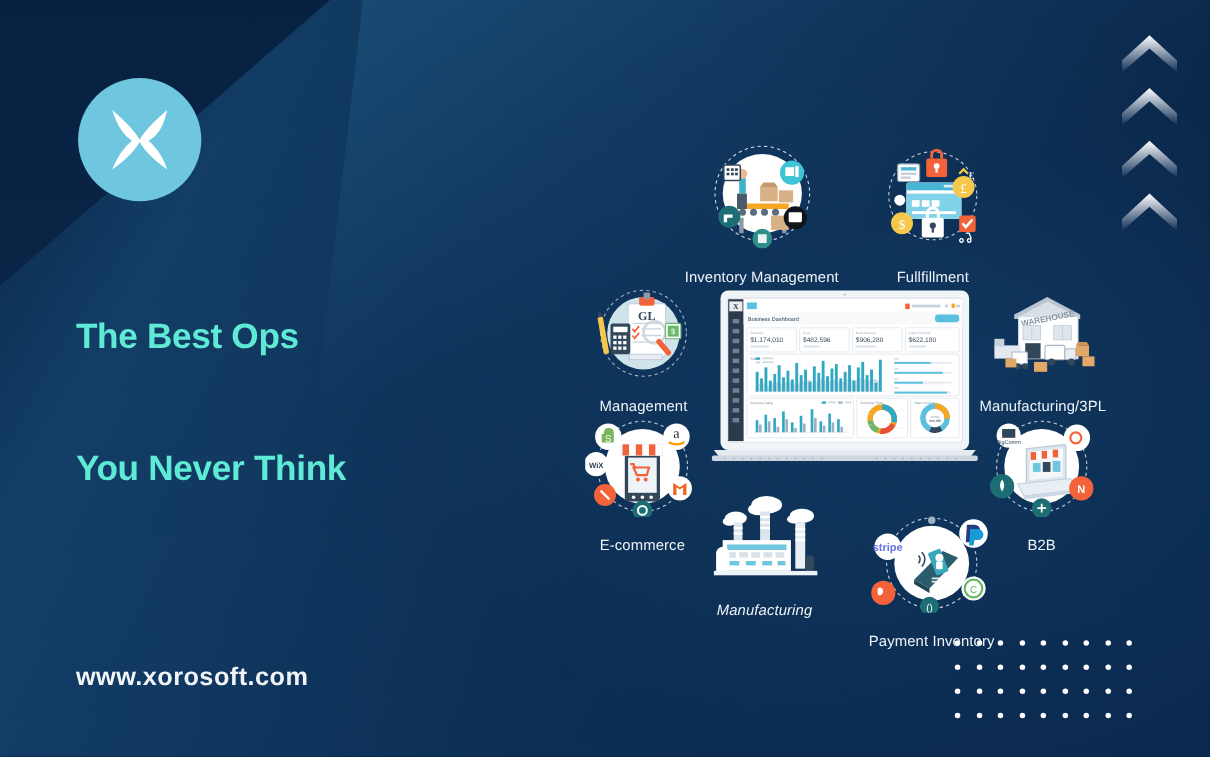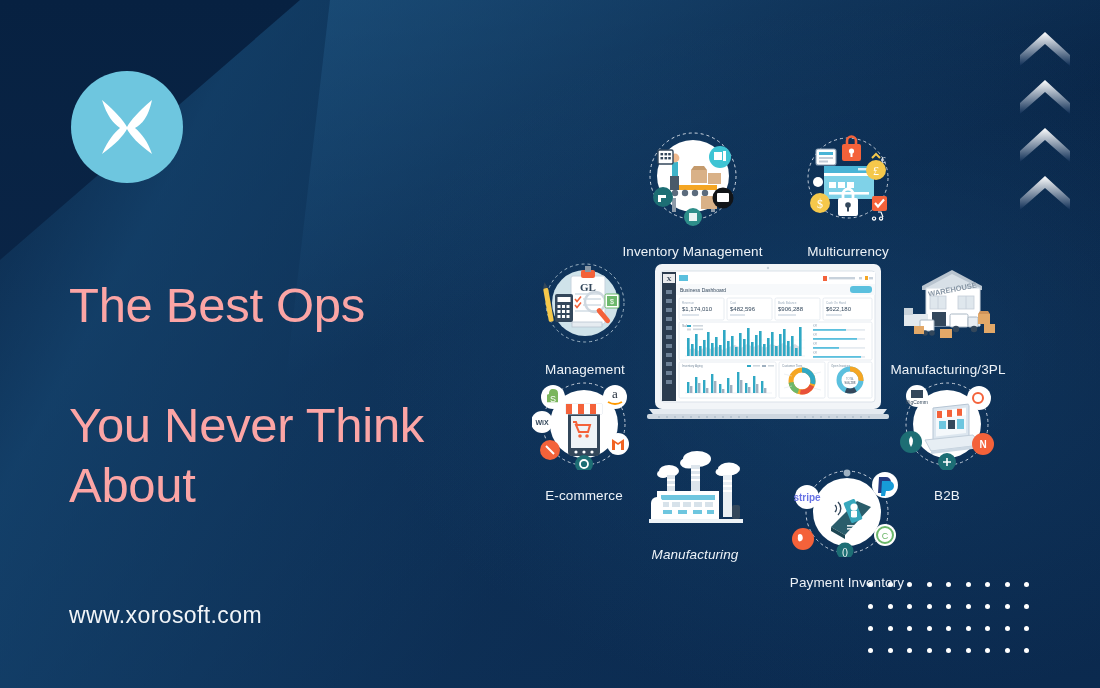--- a/index.html
+++ b/index.html
@@ -36,26 +36,26 @@
   .logo { position:absolute; left:71px; top:71px; width:112px; height:112px; }
   .logo-circle {
     width:112px; height:112px; border-radius:50%;
     background:#6ec6df;
     display:flex; align-items:center; justify-content:center;
   }
 
   
   .headline {
     position:absolute; left:69px; top:275px; width:452px;
-    color:#fca5a5; font-size:49px; line-height:60px;
-    font-weight:normal; letter-spacing:-0.3px;
+    color:#5eead4; font-size:32px; line-height:60px;
+    font-weight:bold; letter-spacing:-0.3px;
   }
   .url {
     position:absolute; left:69px; top:602px;
-    color:#f2f5f8; font-size:23px; letter-spacing:0.4px;
+    color:#f2f5f8; font-size:23px; letter-spacing:0.4px;font-weight:bold;
   }
 
   
   .chevrons { position:absolute; right:22px; top:30px; width:60px; }
   .chev { display:block; margin-bottom:10px; }
 
   
   .dotgrid {
     position:absolute; left:868px; top:582px;
     display:grid; grid-template-columns:repeat(9, 19.5px);
@@ -98,21 +98,20 @@
       <svg width="74" height="74" viewBox="0 0 74 74">
         <path d="M12 10 C26 22, 33 30, 37 37 C41 30, 48 22, 62 10 C58 28, 52 34, 45 38 C52 44, 58 52, 62 64 C48 54, 41 46, 37 39 C33 46, 26 54, 12 64 C18 50, 24 43, 30 38 C23 33, 17 26, 12 10 Z" fill="#ffffff"></path>
       </svg>
     </div>
   </div>
 
   <h1 class="headline">
     <span>The Best Ops</span><br>
     <br>
     <span>You Never Think</span><br>
-    <span>About</span>
   </h1>
 
   <div class="url">www.xorosoft.com</div>
 
   <div class="chevrons">
     <svg class="chev" width="54" height="38" viewBox="0 0 54 38">
       <defs>
           <linearGradient id="cg1" x1="0" y1="0" x2="0" y2="1">
         <stop offset="0%" stop-color="#ffffff"></stop>
             <stop offset="100%" stop-color="#0d2d55"></stop>
@@ -239,21 +238,21 @@
       <text x="80" y="43" font-size="12" font-family="Liberation Serif, serif" text-anchor="middle" fill="#ffffff">£</text>
       <path d="M76 26 l4 -4 l4 4" fill="none" stroke="#f5c84b" stroke-width="2"></path>
       <circle cx="24" cy="71" r="10" fill="#f5c84b"></circle>
       <text x="24" y="76" font-size="12" font-family="Liberation Serif, serif" text-anchor="middle" fill="#ffffff">$</text>
       <rect x="76" y="64" width="15" height="15" rx="2" fill="#f4623a"></rect>
       <path d="M79 71 l3 3.5 l6 -7" fill="none" stroke="#ffffff" stroke-width="2.2"></path>
       <text x="85" y="31" font-size="9" fill="#ffffff" font-family="Liberation Serif, serif">€</text>
       <circle cx="22" cy="50" r="5" fill="#ffffff"></circle>
       <path d="M82 80 l3 0 l2 5 m-2 0 a1.6 1.6 0 1 0 0.1 0 M78 85 a1.6 1.6 0 1 0 0.1 0" stroke="#ffffff" stroke-width="1.2" fill="none"></path>
     </svg>
-    <span class="flabel">Multicurrency</span>
+    <span class="flabel">Fullfillment</span>
   </div>
 
   <div class="feature f-acct">
     <svg class="art" width="100" height="86" viewBox="0 0 100 86">
       <circle cx="50" cy="45" r="33" fill="#cfe3ea"></circle>
       <circle cx="50" cy="45" r="39" fill="none" stroke="#9fb4c4" stroke-width="1" stroke-dasharray="3 3"></circle>
       <rect x="36" y="18" width="34" height="48" rx="2" fill="#ffffff" stroke="#c7d3de" stroke-width="1"></rect>
       <rect x="46" y="12" width="14" height="8" rx="2" fill="#f4623a"></rect>
       <rect x="50" y="8" width="6" height="6" fill="#8a98a6"></rect>
       <text x="53" y="33" font-size="11" font-weight="bold" font-family="Liberation Serif, serif" text-anchor="middle" fill="#33475b">GL</text>

